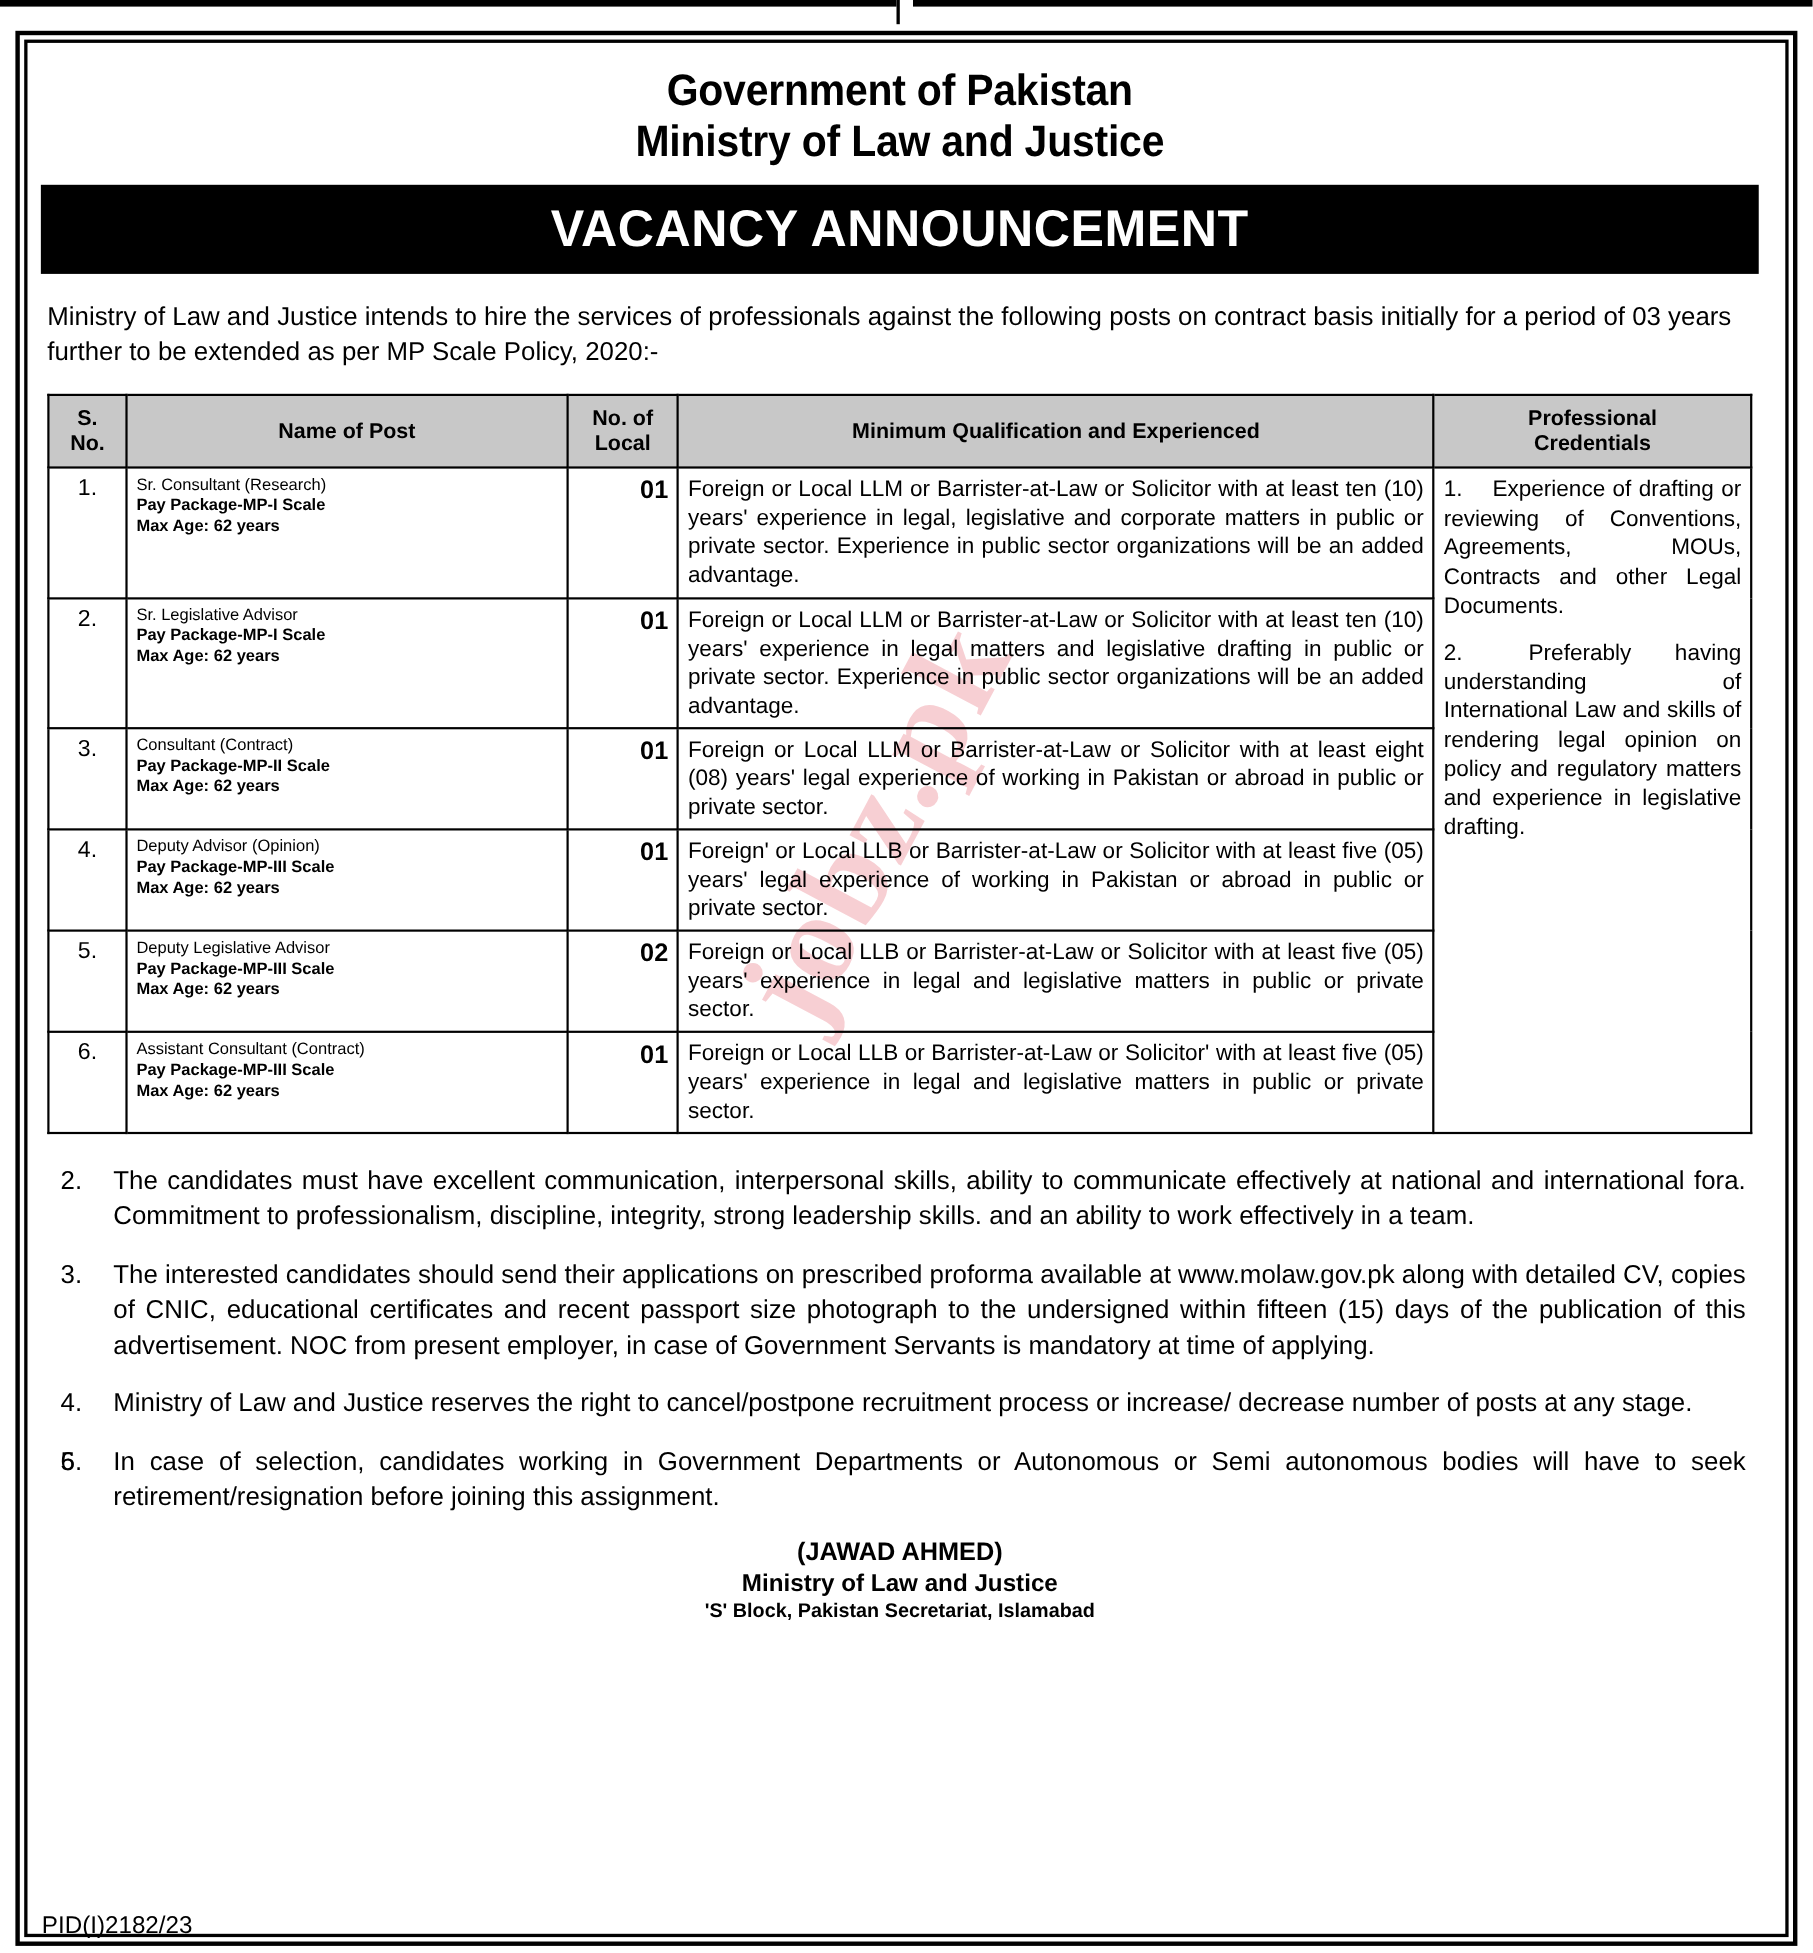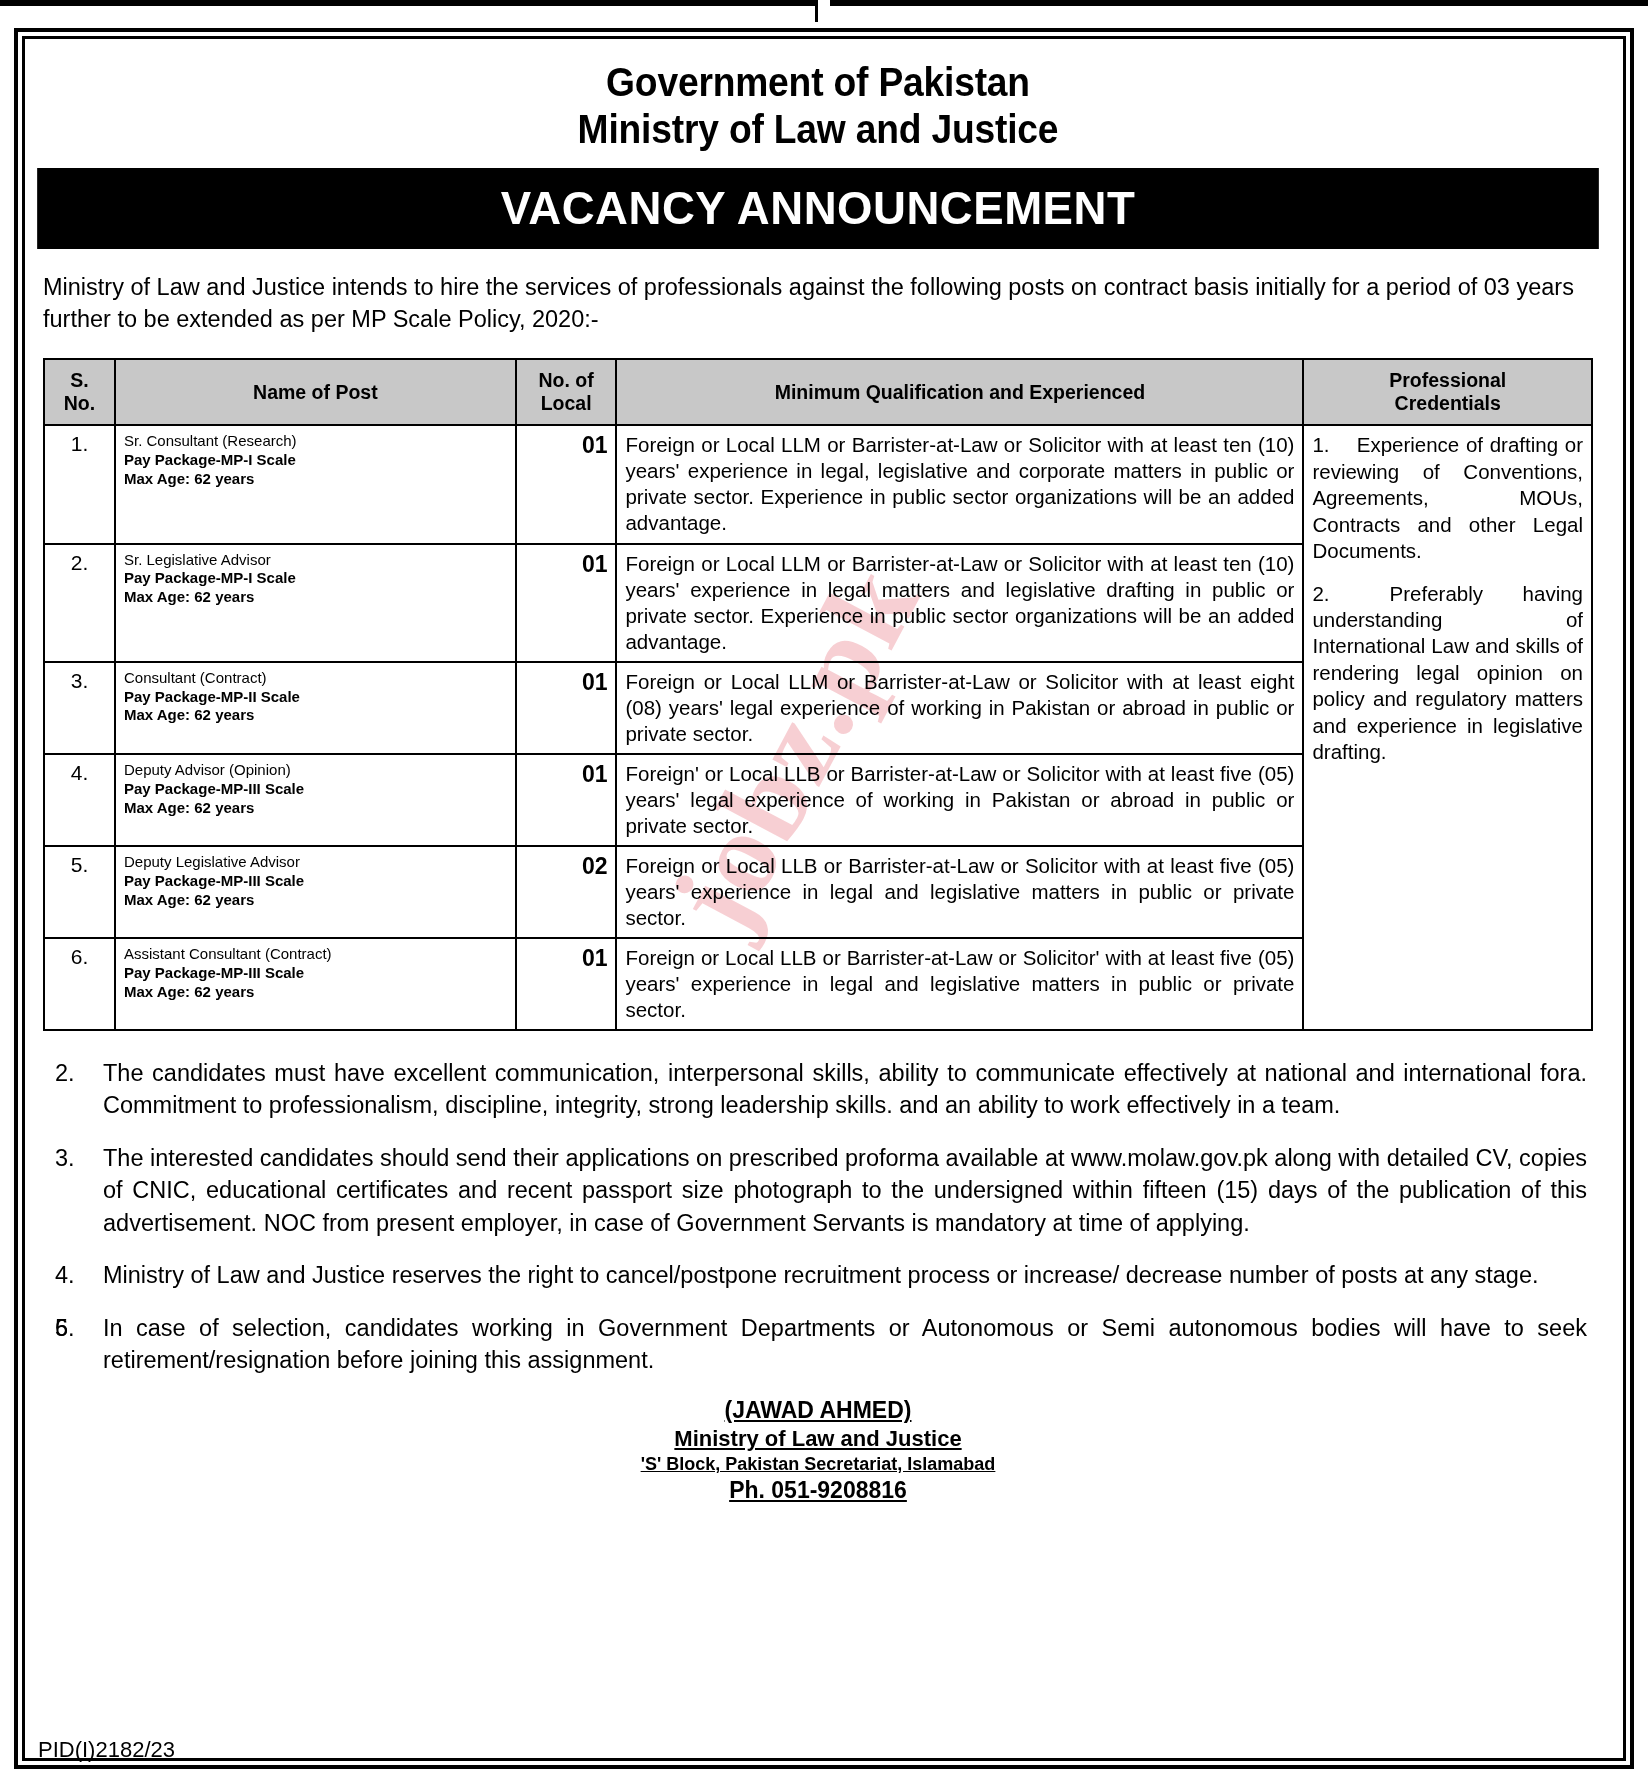--- a/index.html
+++ b/index.html
@@ -201,21 +201,21 @@
     width: 40px;
     text-align: left;
     font-size: 23.5px;
   }
 
   
   .signature {
     text-align: center;
     margin: 16px 0 0 0;
   }
-  .signature div { line-height: 1.26; text-decoration: underline; }
+  .signature div { line-height: 1.26; }
   .sig-name   { font-size: 23px; font-weight: bold; }
   .sig-role   { font-size: 23px; font-weight: bold; }
   .sig-org    { font-size: 22px; font-weight: bold; }
   .sig-addr   { font-size: 18px; font-weight: bold; }
   .sig-phone  { font-size: 23px; font-weight: bold; }
 
   .pid {
     position: absolute;
     left: 38px;
     bottom: 12px;
@@ -379,20 +379,19 @@
       <li>
         <span class="marker">6</span>
         <span>In case of selection, candidates working in Government Departments or Autonomous or Semi autonomous bodies will have to seek retirement/resignation before joining this assignment.</span>
       </li>
     </ol>
 
     <div class="signature">
       <div class="sig-name">(JAWAD AHMED)</div>
       <div class="sig-org">Ministry of Law and Justice</div>
       <div class="sig-addr">'S' Block, Pakistan Secretariat, Islamabad</div>
-      <div class="sig-phone">Ph. 051-9208816</div>
     </div>
 
   </div>
 
   <div class="pid">PID(I)2182/23</div>
 
 </div>
 
 </body></html>

